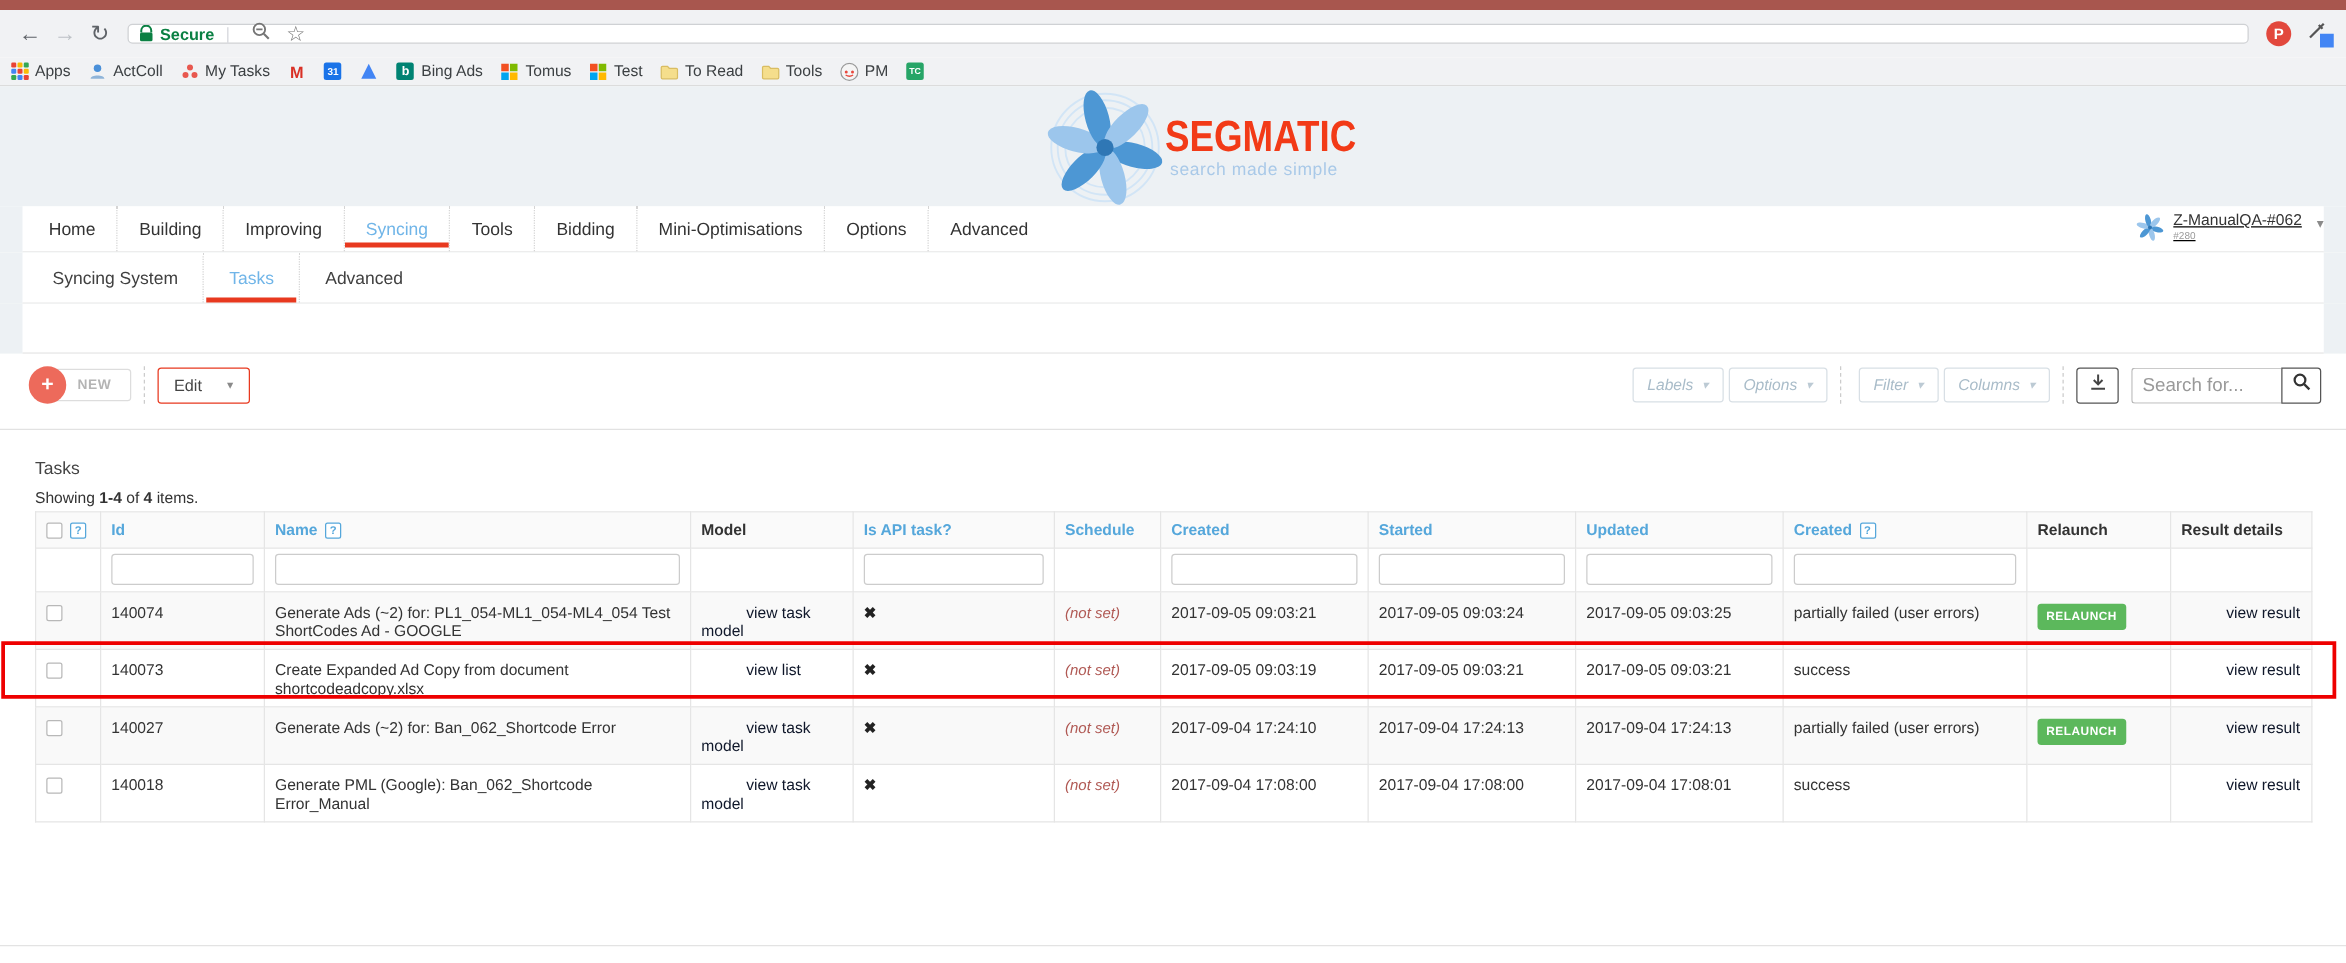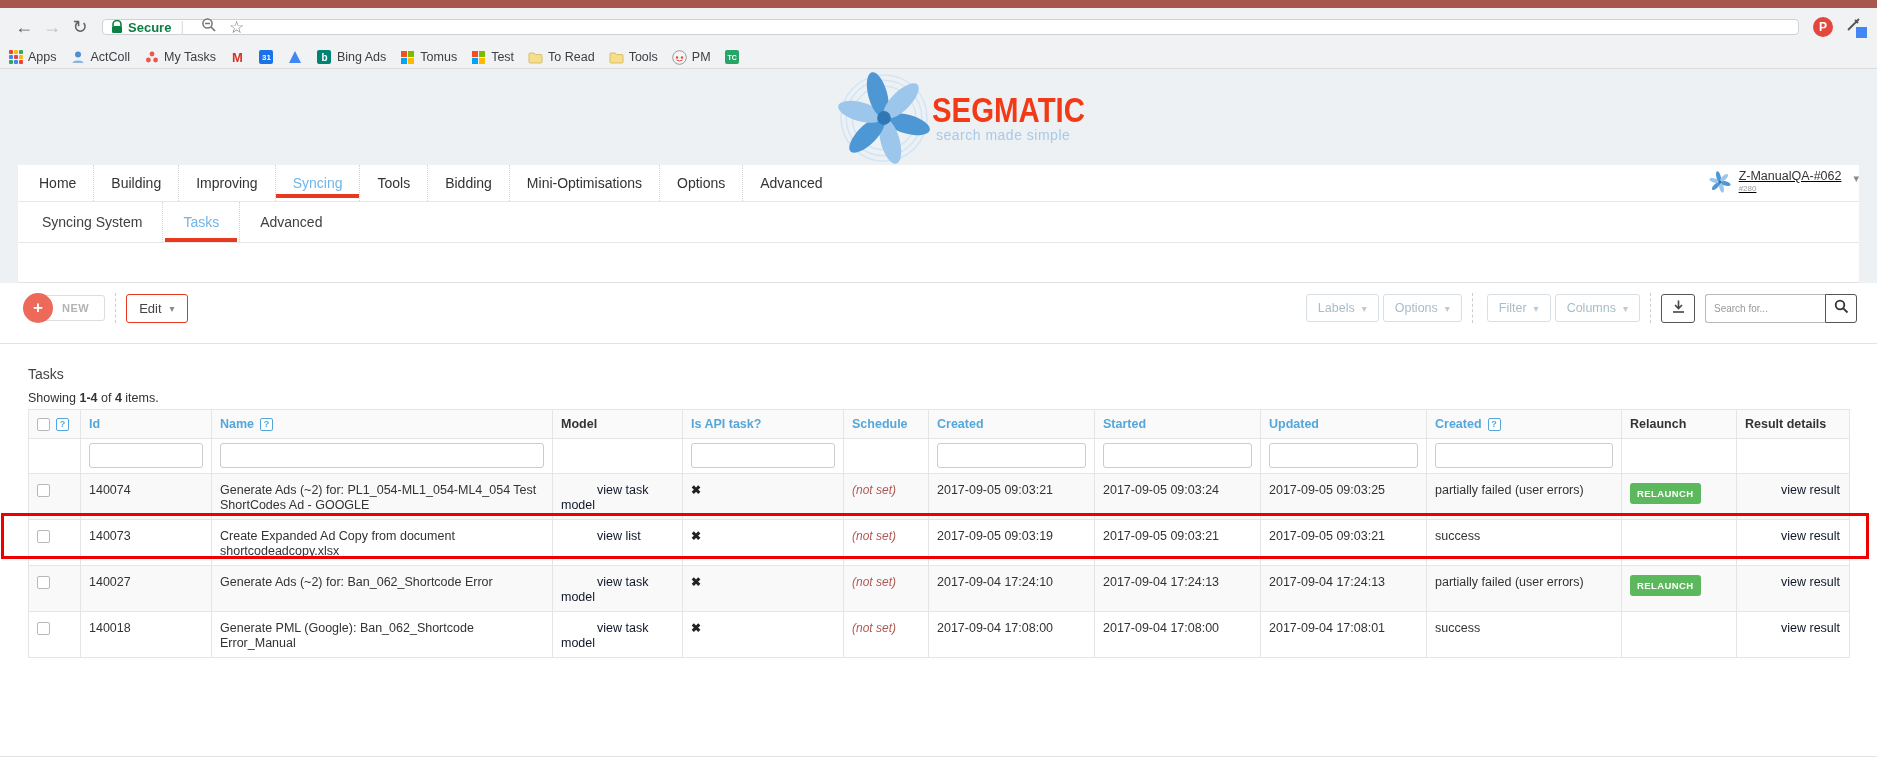--- a/index.html
+++ b/index.html
@@ -65,29 +65,29 @@
   .user-sub { font-size:8px; color:#999; margin-top:1px; }
   .user-caret { color:#8a8a8a; font-size:11px; margin-left:6px; margin-top:3px; }
 
   
   .toolbar { position:absolute; top:283px; left:0; width:1877px; height:61px; background:#fff; border-bottom:1px solid #e2e2e2; }
   .tb-left { position:absolute; left:23px; top:10px; display:flex; align-items:center; height:30px; }
   .new-btn { position:relative; height:30px; display:flex; align-items:center; }
   .new-circle { position:absolute; left:0; top:0; width:30px; height:30px; border-radius:50%; background:#ed6a5b; color:#fff; font-size:17px; font-weight:bold; display:flex; align-items:center; justify-content:center; z-index:2; }
   .new-label { margin-left:14px; border:1px solid #ddd; border-radius:3px; padding:6px 15px 6px 24px; font-size:11px; font-weight:bold; color:#b4b4b4; letter-spacing:.5px; background:#fff; }
   .tb-dash { border-left:1px dashed #ccc; height:30px; margin:0 10px; }
-  .edit-btn { border:1px solid #e8391f; border-radius:3px; padding:6px 12px; font-size:13px; color:#444; background:#fff; display:flex; align-items:center; gap:8px; cursor:pointer;justify-content:space-between; }
+  .edit-btn { border:1px solid #e8391f; border-radius:3px; padding:6px 12px; font-size:13px; color:#444; background:#fff; display:flex; align-items:center; gap:20px; cursor:pointer;justify-content:space-between; }
   .caret { font-size:10px; color:#8a8a8a; }
 
   .tb-right { position:absolute; right:20px; top:10px; display:flex; align-items:center; height:30px; }
-  .soft-btn { border:1px solid #d8dfe5; border-radius:3px; background:#fff; padding:6px 11px; font-size:12.5px; color:#a9bcc9; display:flex; align-items:center; gap:7px; margin-left:4px; }
+  .soft-btn { border:1px solid #d8dfe5; border-radius:3px; background:#fff; padding:6px 11px; font-size:12.5px; color:#a9bcc9; display:flex; align-items:center; gap:7px; margin-left:4px;font-style:italic; }
   .soft-btn .caret { color:#bccad4; }
   .dl-btn { border:1px solid #555; border-radius:3px; background:#fff; width:34px; height:29px; display:flex; align-items:center; justify-content:center; cursor:pointer; }
   .search-wrap { display:flex; margin-left:10px; }
-  .search-input { width:120px; height:29px; border:1px solid #b9b9b9; border-right:none; border-radius:3px 0 0 3px; font-size:10px; padding:0 8px; color:#333; outline:none; }
+  .search-input { width:120px; height:29px; border:1px solid #b9b9b9; border-right:none; border-radius:3px 0 0 3px; font-size:15px; padding:0 8px; color:#333; outline:none; }
   .search-input::placeholder { color:#999; }
   .search-btn { width:32px; height:29px; border:1px solid #555; border-radius:0 3px 3px 0; background:#fff; display:flex; align-items:center; justify-content:center; cursor:pointer; }
 
   
   .content { position:absolute; top:344px; left:0; width:1877px; bottom:0; background:#fff; }
   .grid-title { margin:22px 0 0 28px; font-size:14px; color:#444; }
   .grid-summary { margin:9px 0 0 28px; font-size:12.5px; color:#333; }
   .grid-summary b { font-weight:bold; }
 
   table.grid { margin:4px 0 0 28px; width:1821px; border-collapse:collapse; table-layout:fixed; }

